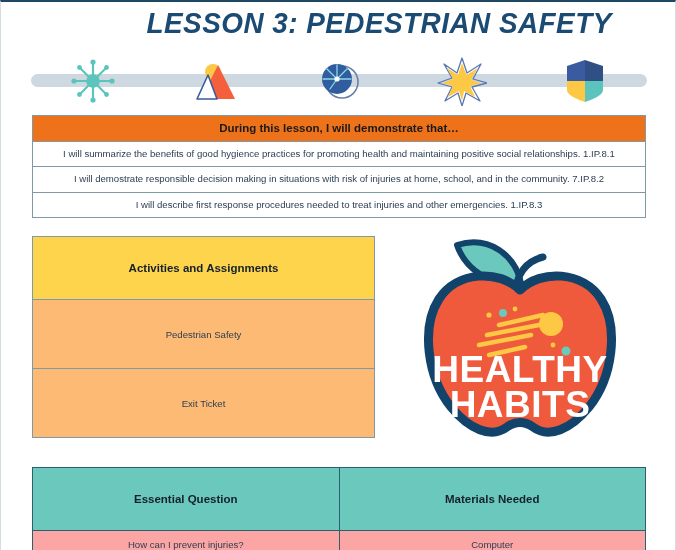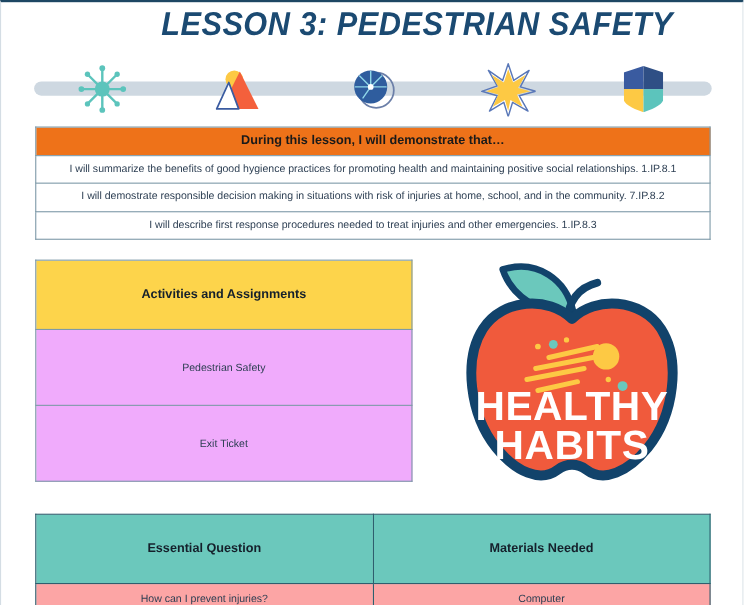--- a/index.html
+++ b/index.html
@@ -114,21 +114,21 @@
     background: #fdd44b;
     color: #15202b;
     font-size: 11.5px;
     font-weight: bold;
     text-align: center;
     height: 60px;
     vertical-align: middle;
     border: 1px solid #7e9aa8;
   }
   .act-table td {
-    background: #f0abfc;
+    background: #fdba74;
     color: #2c3e52;
     font-size: 9.6px;
     text-align: center;
     height: 66px;
     vertical-align: middle;
     border: 1px solid #7e9aa8;
   }
 
   
   .apple-wrap {

